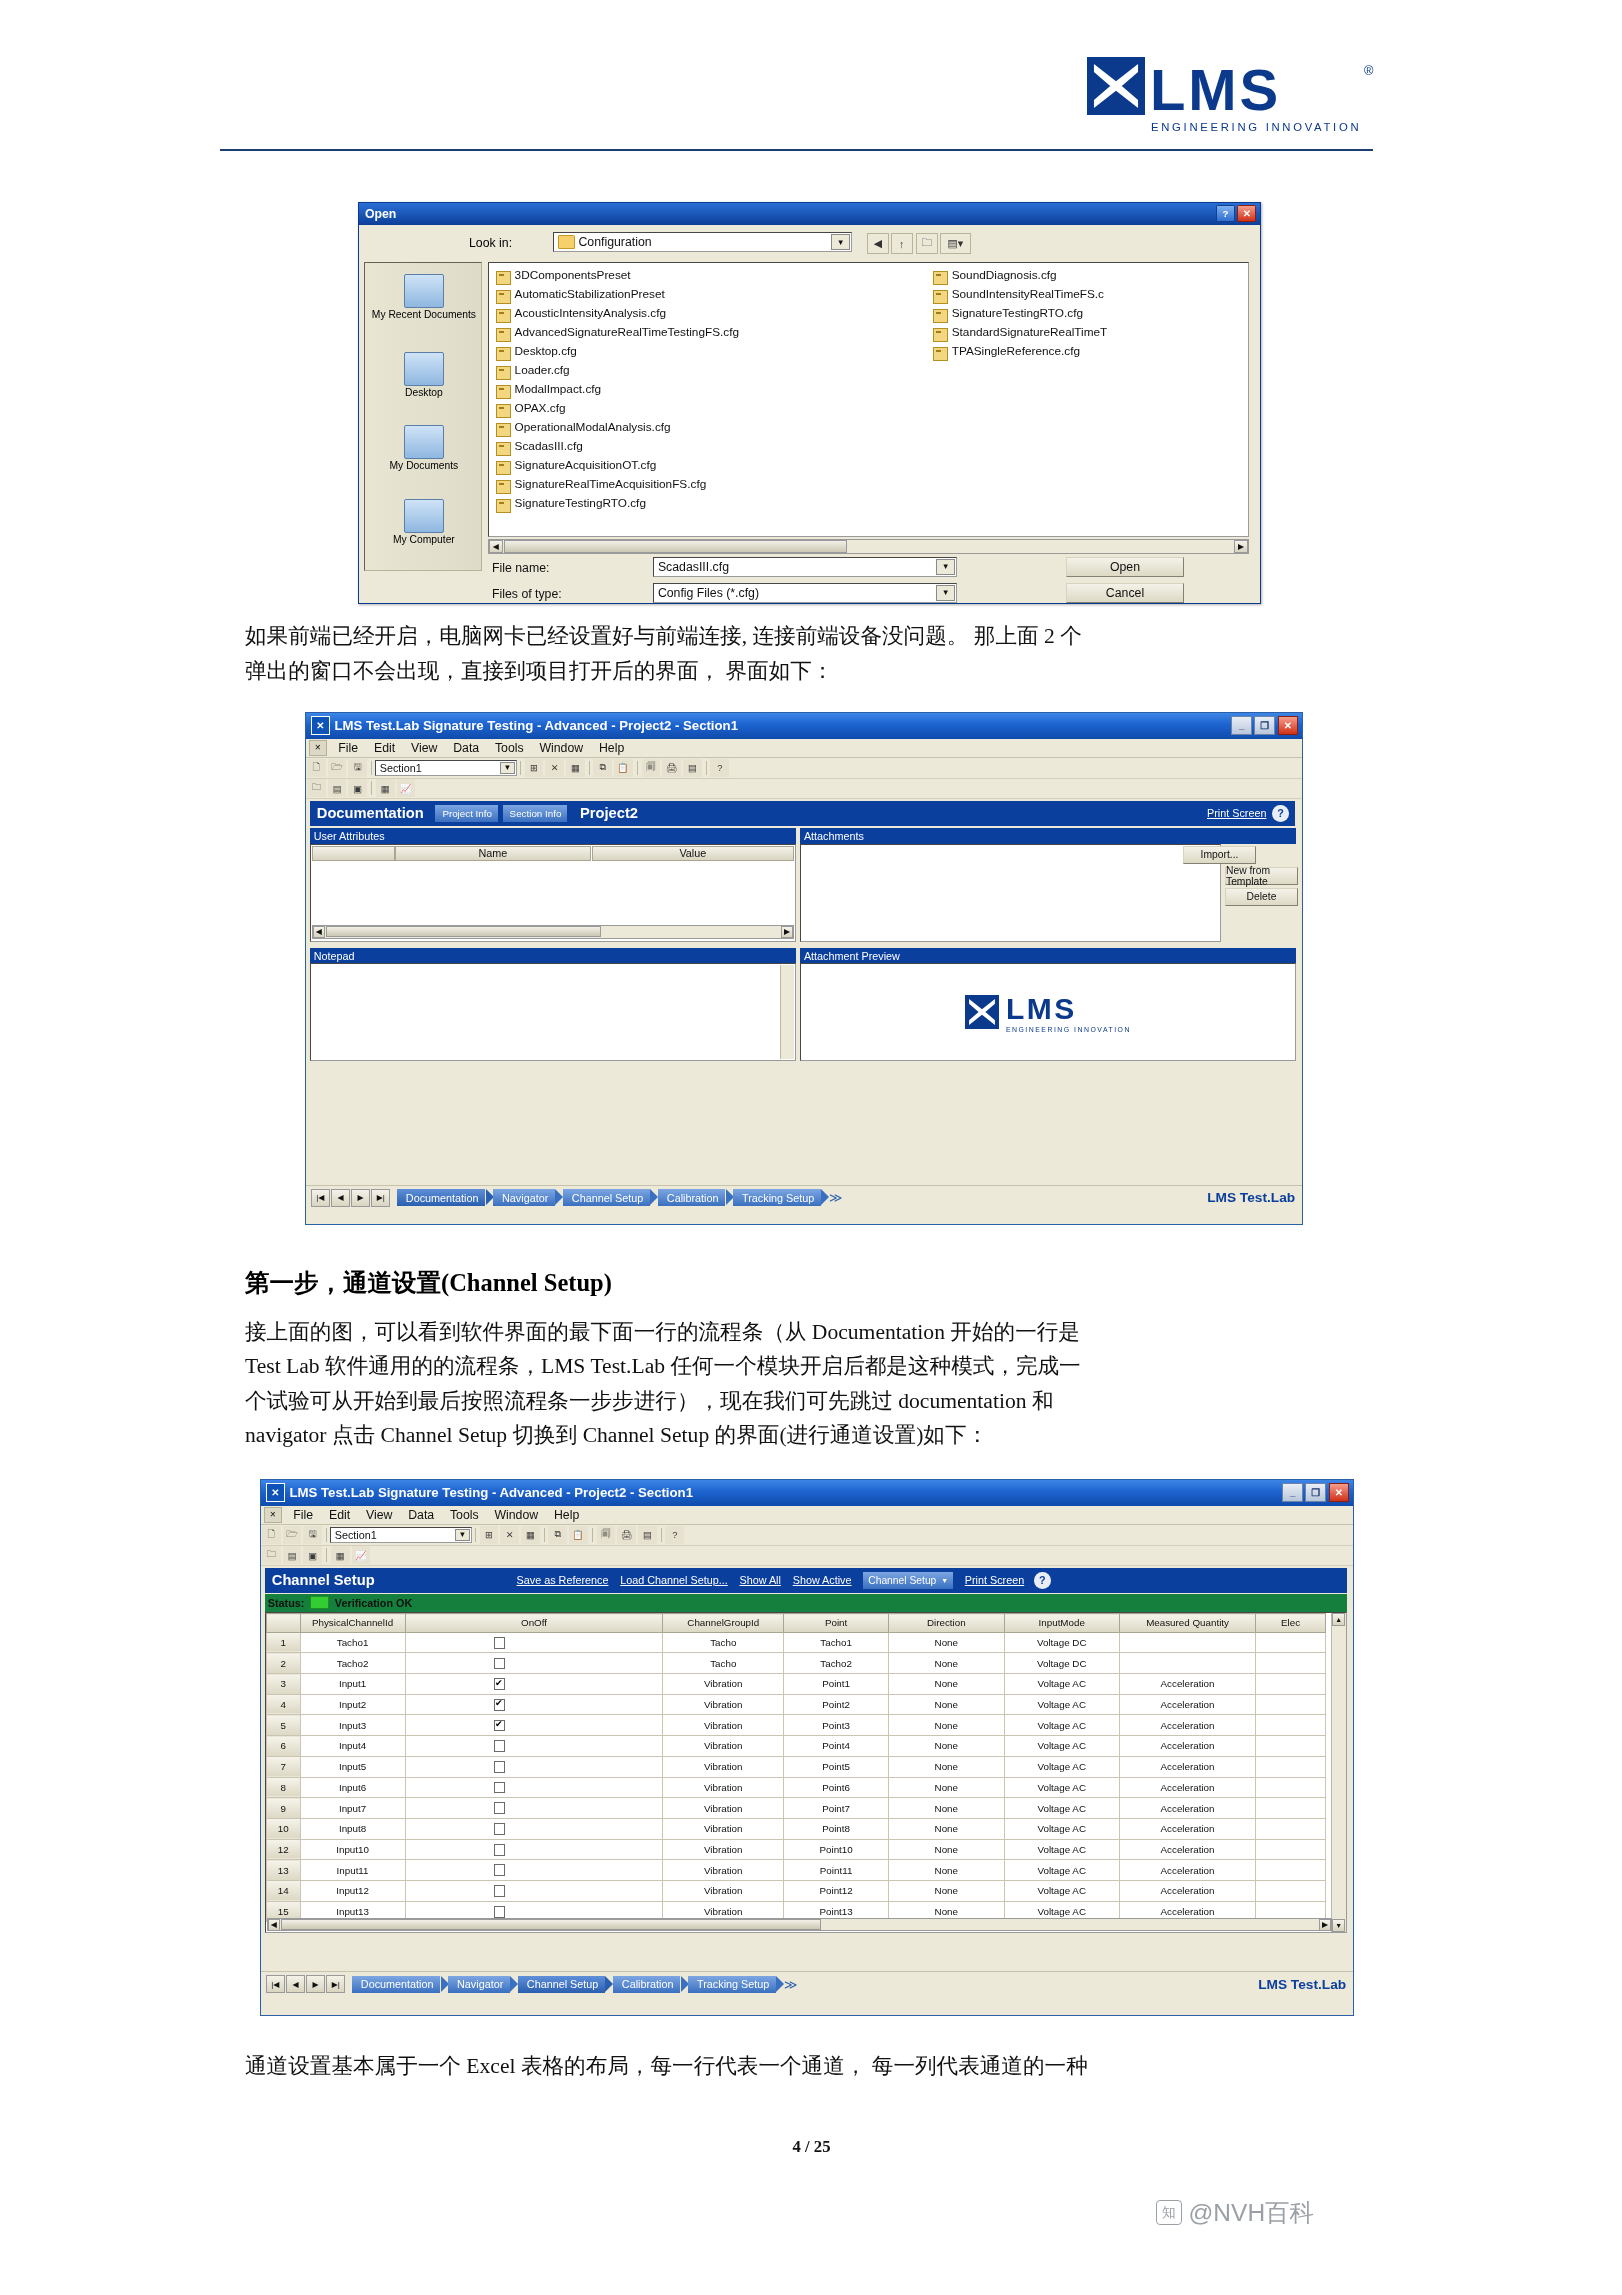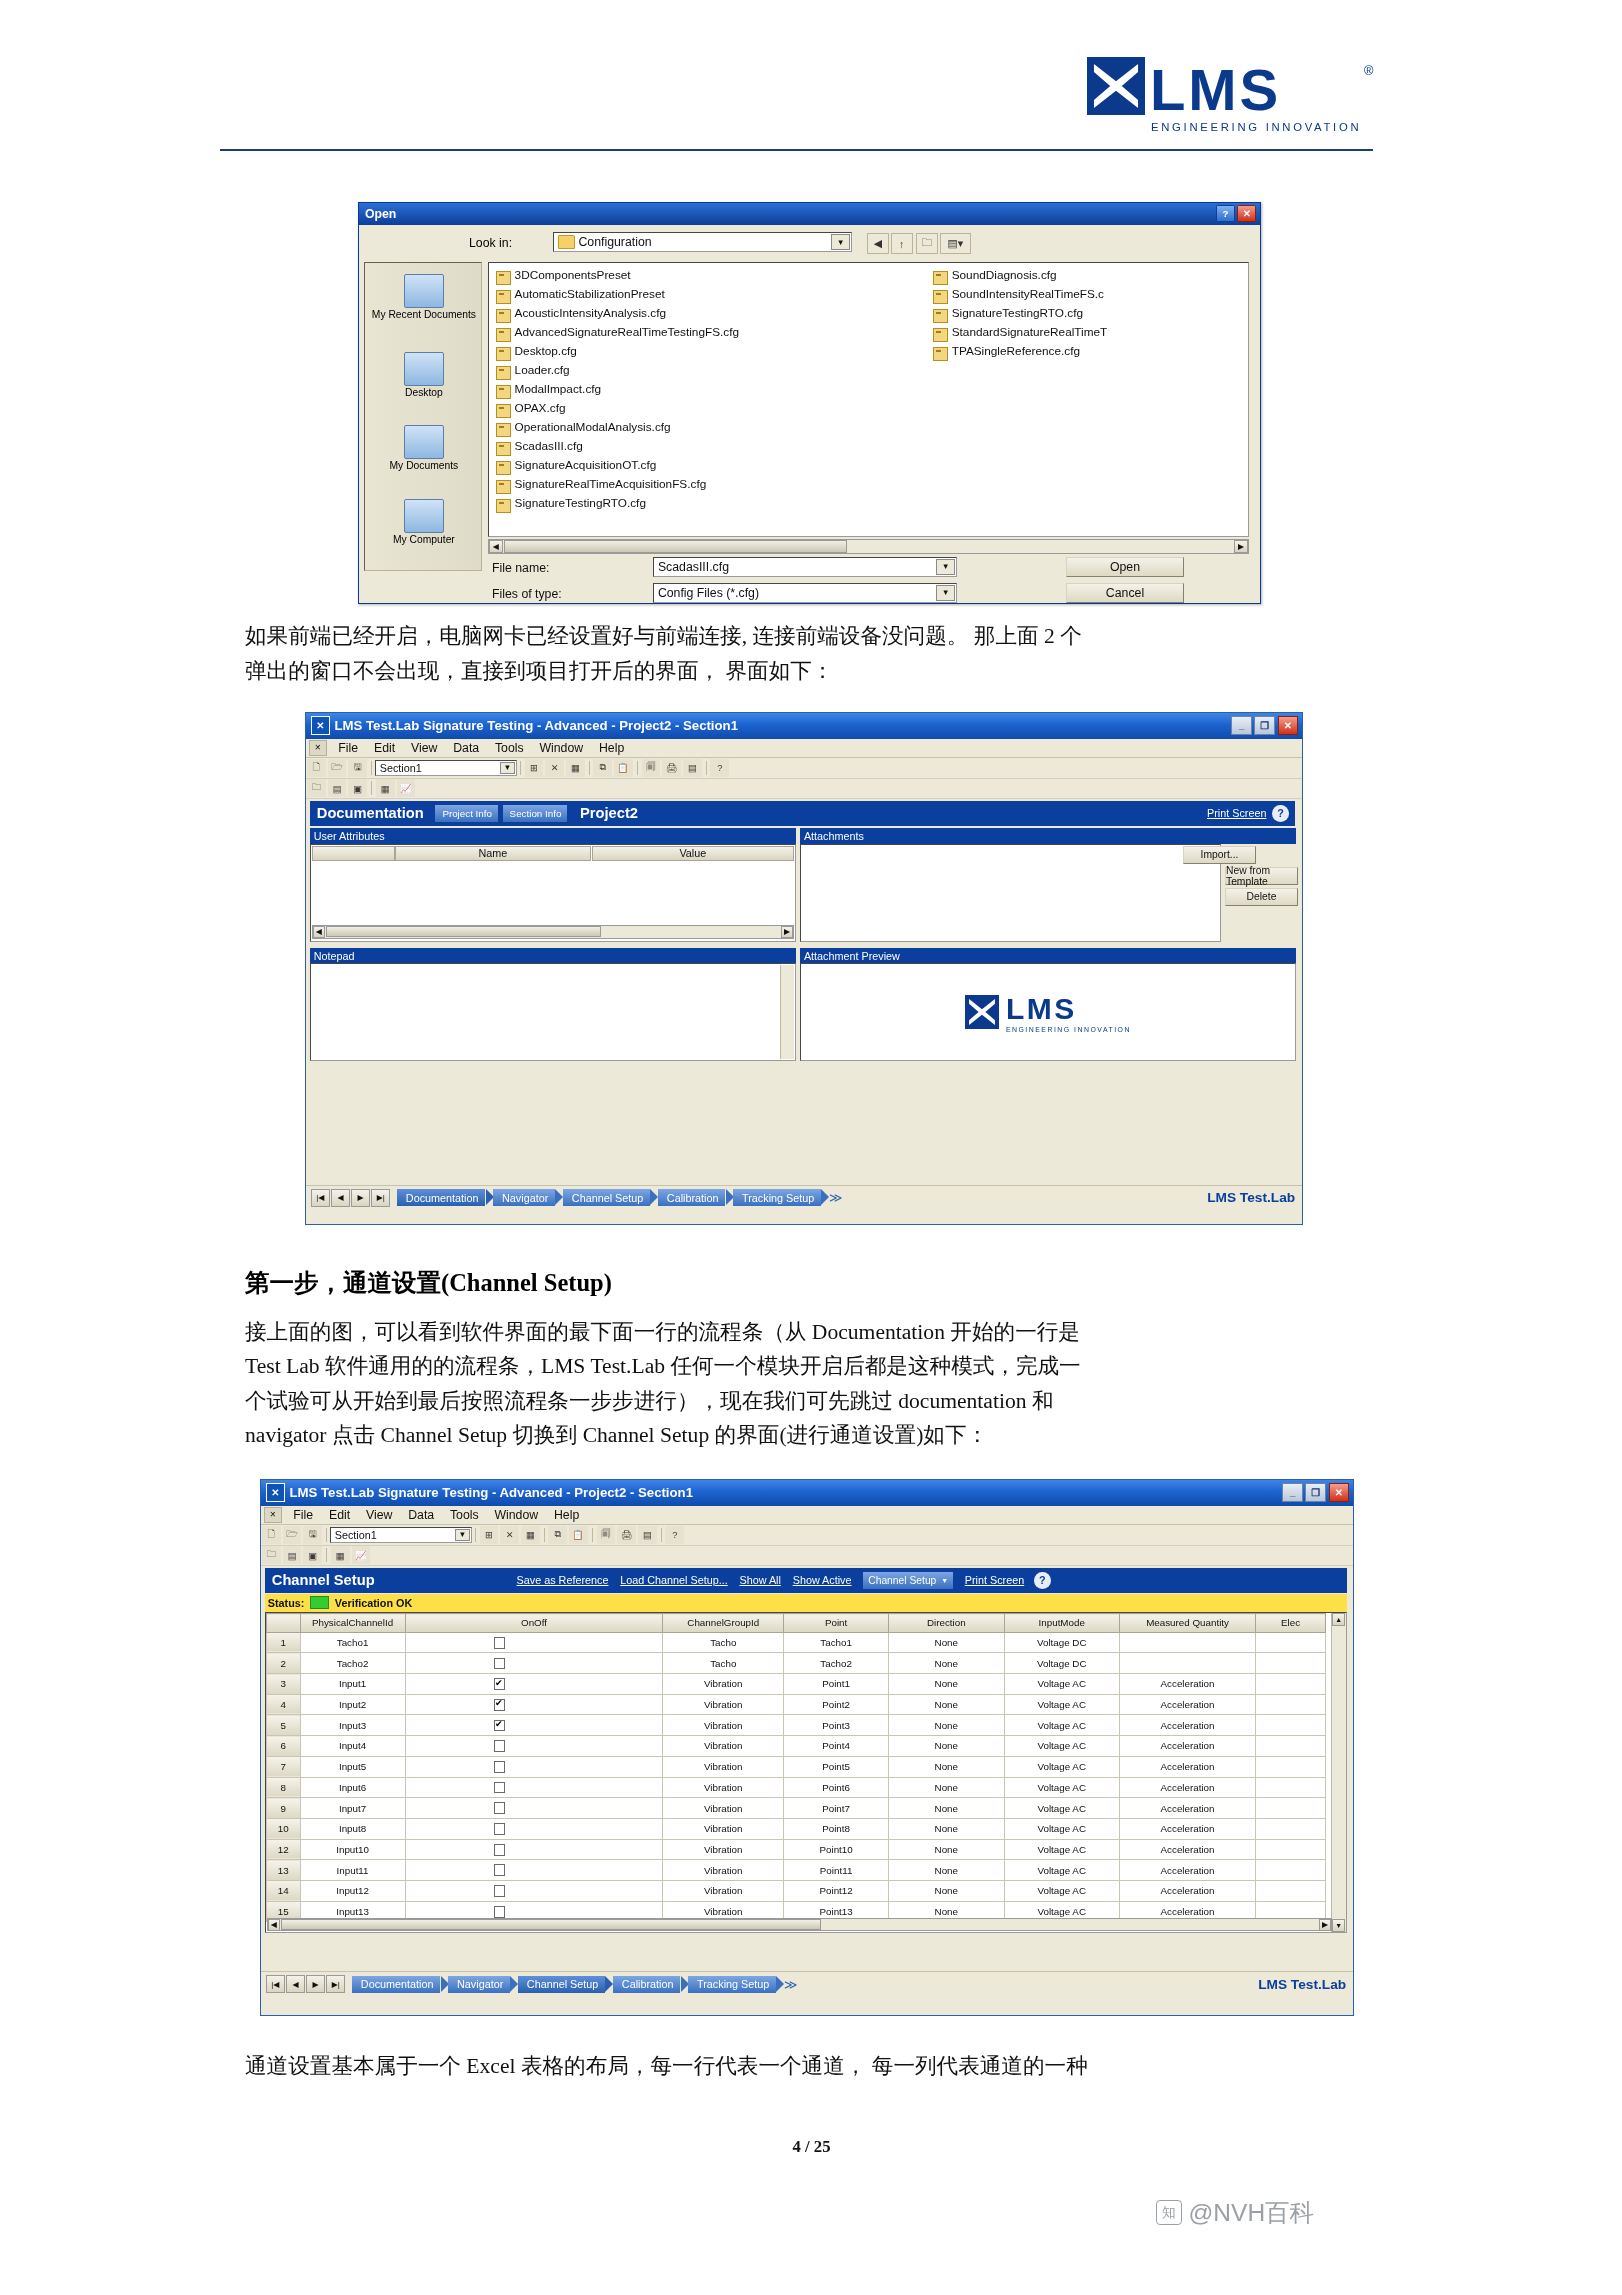--- a/index.html
+++ b/index.html
@@ -443,21 +443,21 @@
       <span style="margin-left:11.8px;font-size:10.8px;font-weight:normal;text-decoration:underline;">Show All</span>
       <span style="margin-left:11.8px;font-size:10.8px;font-weight:normal;text-decoration:underline;">Show Active</span>
       <span style="margin-left:11.8px;display:inline-flex;align-items:center;height:16.7px;background:linear-gradient(to bottom,#7da6e2,#3a70c0);font-size:10.3px;font-weight:normal;padding:0 4.9px;">
         <span>Channel Setup</span>
         <span style="margin-left:4.9px;font-size:6.9px;">▼</span>
       </span>
       <span style="margin-left:11.8px;font-size:10.8px;font-weight:normal;text-decoration:underline;">Print Screen</span>
       <span style="width:16.7px;height:16.7px;border-radius:50%;background:#e9eef6;color:#0b3f9e;display:flex;align-items:center;justify-content:center;font-size:10.8px;margin-left:9.8px;">?</span>
     </div>
 
-    <div style="position:absolute;left:3.9px;top:114px;width:1082px;height:17.7px;background:#fde047;display:flex;align-items:center;font-size:10.8px;font-weight:bold;">
+    <div style="position:absolute;left:3.9px;top:114px;width:1082px;height:17.7px;background:#15803d;display:flex;align-items:center;font-size:10.8px;font-weight:bold;">
       <span style="margin-left:2.9px;">Status:</span>
       <span style="width:16.7px;height:10.8px;background:#33cc33;border:0.5px solid #1f8f1f;margin:0 5.9px;"></span>
       <span>Verification OK</span>
     </div>
 
     <div class="panel-box" style="left:3.9px;top:132px;width:1082px;height:321px;">
       <table class="chgrid" style="width:1060px;">
         <thead>
           <tr>
             <th style="width:29.4px;"></th>

